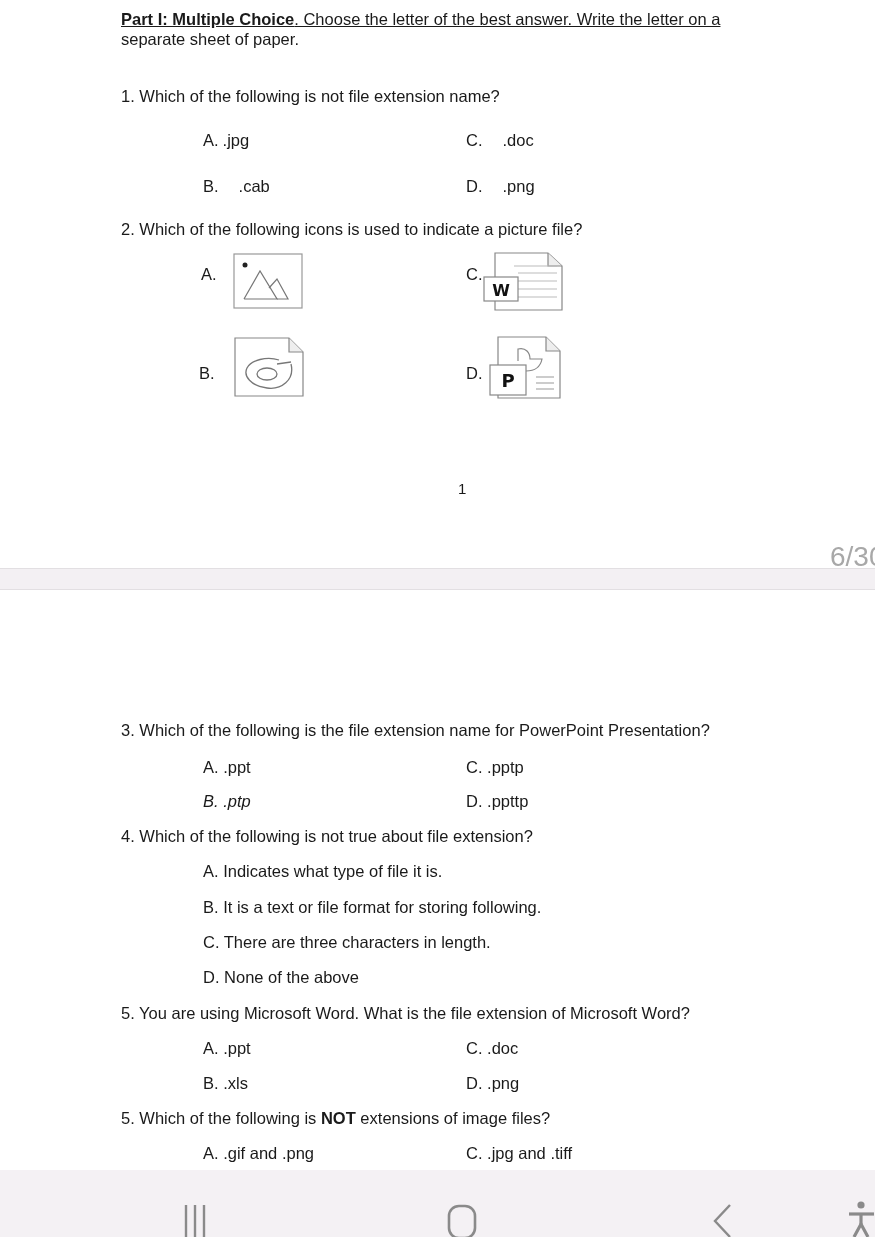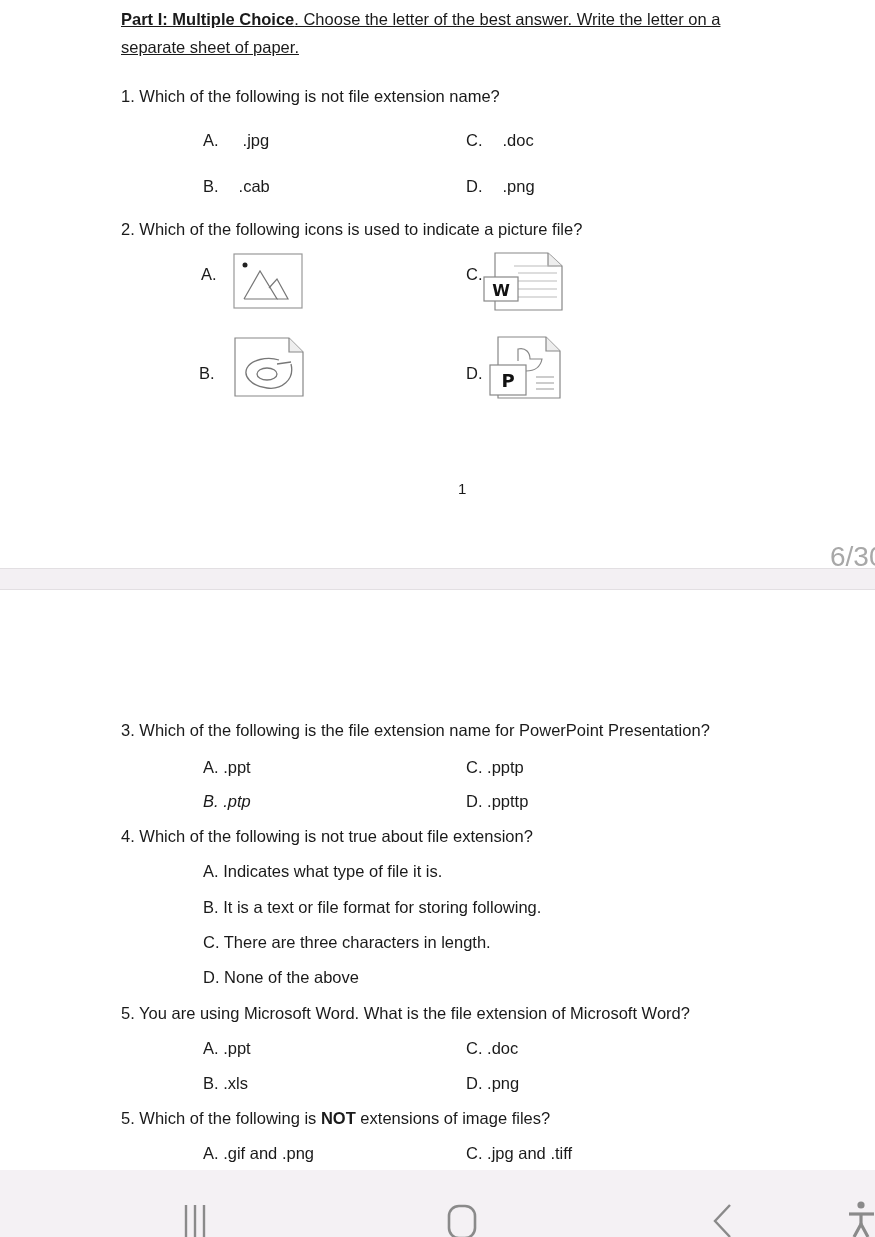--- a/index.html
+++ b/index.html
@@ -13,24 +13,24 @@
   .sep-counter { position:absolute; left:830px; top:541px; font-size:28px; color:#a8a8a8; }
   .sep-band { position:absolute; left:0; top:568px; width:875px; height:20px; background:#f3f0f3;
               border-top:1px solid #e2dfe2; border-bottom:1px solid #e2dfe2; }
   .navbar { position:absolute; left:0; top:1170px; width:875px; height:67px; background:#f4f1f4; }
   .nav-icon { position:absolute; }
 </style>
 </head>
 <body>
 
 <div class="abs q" style="top:10px;text-decoration:underline;"><b>Part I: Multiple Choice</b><span>. Choose the letter of the best answer. Write the letter on a</span></div>
-<div class="abs q" style="top:38px;text-decoration:underline;">separate sheet of paper.</div>
+<div class="abs q" style="top:30px;">separate sheet of paper.</div>
 
 <div class="abs q" style="top:87px;">1. Which of the following is not file extension name?</div>
-<div class="abs" style="left:203px;top:131px;"><span>A.</span><span style="margin-left:24px">.jpg</span></div>
+<div class="abs" style="left:203px;top:131px;"><span>A.</span><span style="margin-left:4px">.jpg</span></div>
 <div class="abs" style="left:203px;top:177px;"><span>B.</span><span style="margin-left:20px">.cab</span></div>
 <div class="abs" style="left:466px;top:131px;"><span>C.</span><span style="margin-left:20px">.doc</span></div>
 <div class="abs" style="left:466px;top:177px;"><span>D.</span><span style="margin-left:20px">.png</span></div>
 
 <div class="abs q" style="top:220px;">2. Which of the following icons is used to indicate a picture file?</div>
 
 <div class="abs" style="left:201px;top:265px;">A.</div>
 <svg class="icon" style="left:233px;top:253px;" width="70" height="56">
   <rect x="1" y="1" width="68" height="54" fill="#fff" stroke="#999" stroke-width="1.2"></rect>
   <circle cx="12" cy="12" r="2.5" fill="#222"></circle>

